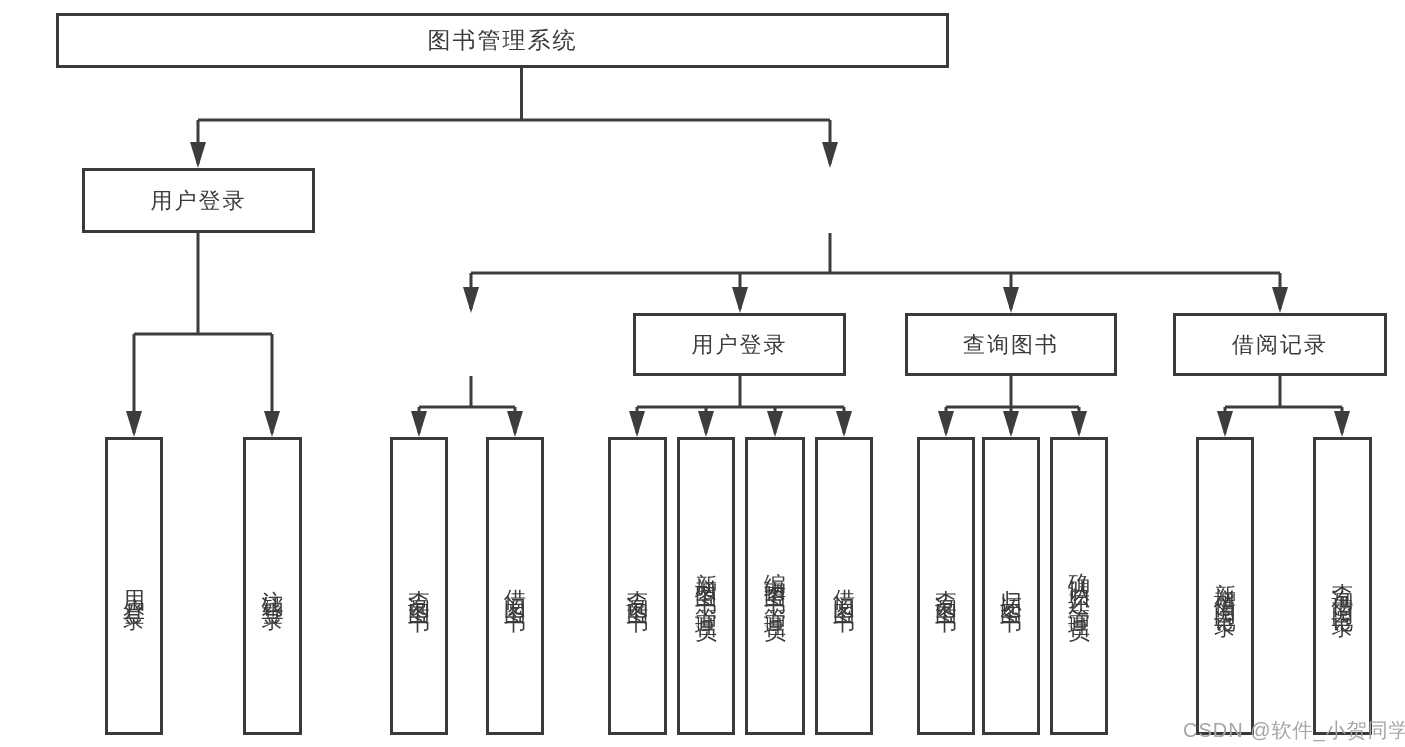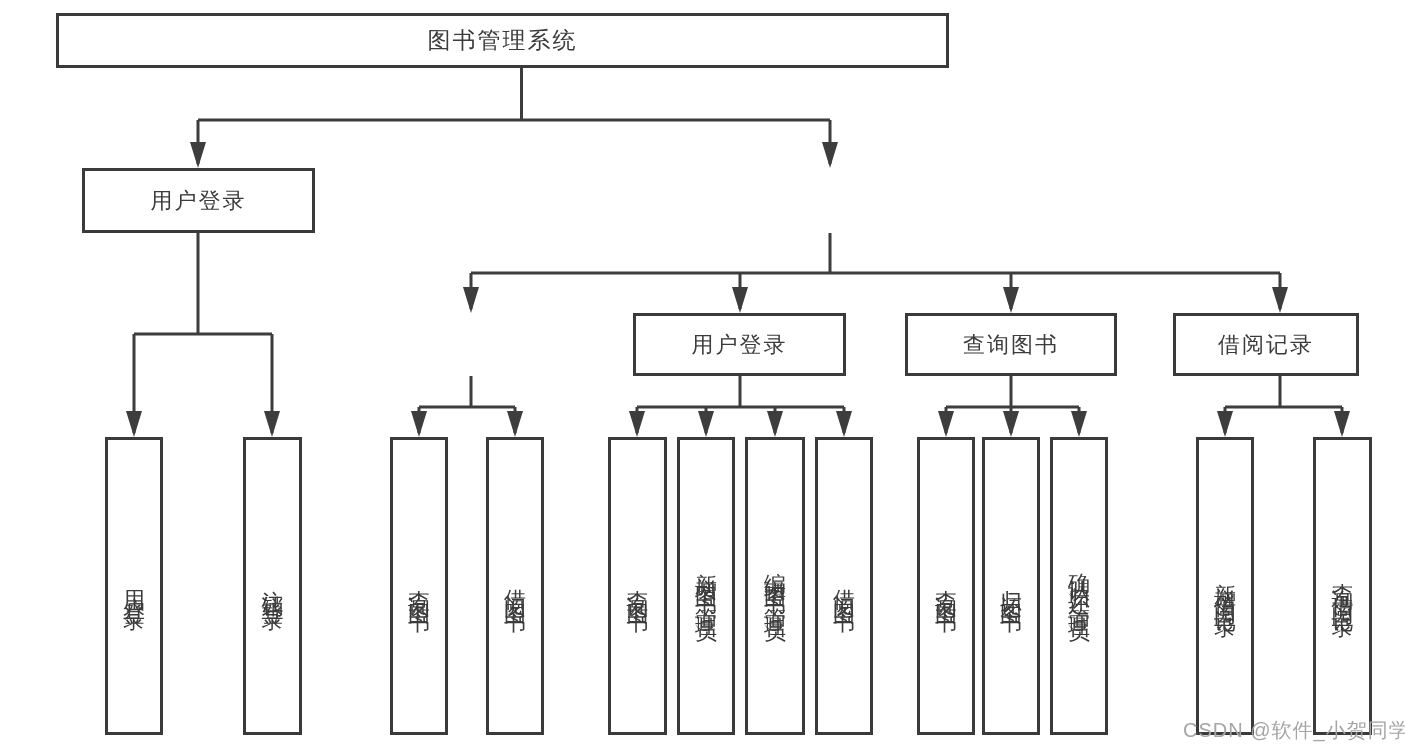--- a/index.html
+++ b/index.html
@@ -82,21 +82,21 @@
       M1334 411 L1350 411 L1342 437 Z
     "></path>
   </svg>
 
   <div class="box hbox root-box" style="left:20px;top:13px;width:893px;height:55px;margin-left:36px;">图书管理系统</div>
 
   <div class="box hbox" style="left:82px;top:168px;width:233px;height:65px;">用户登录</div>
 
   <div class="box hbox" style="left:633px;top:313px;width:213px;height:63px;">用户登录</div>
   <div class="box hbox" style="left:905px;top:313px;width:212px;height:63px;">查询图书</div>
-  <div class="box hbox" style="left:1173px;top:313px;width:186px;height:63px;">借阅记录</div>
+  <div class="box hbox" style="left:1173px;top:313px;width:214px;height:63px;">借阅记录</div>
 
   <div class="box vbox" style="left:105px;top:437px;width:58px;height:298px;">
     <span>用户登录</span>
   </div>
   <div class="box vbox" style="left:243px;top:437px;width:59px;height:298px;">
     <span>注销登录</span>
   </div>
 
   <div class="box vbox" style="left:390px;top:437px;width:58px;height:298px;">
     <span>查询图书</span>

